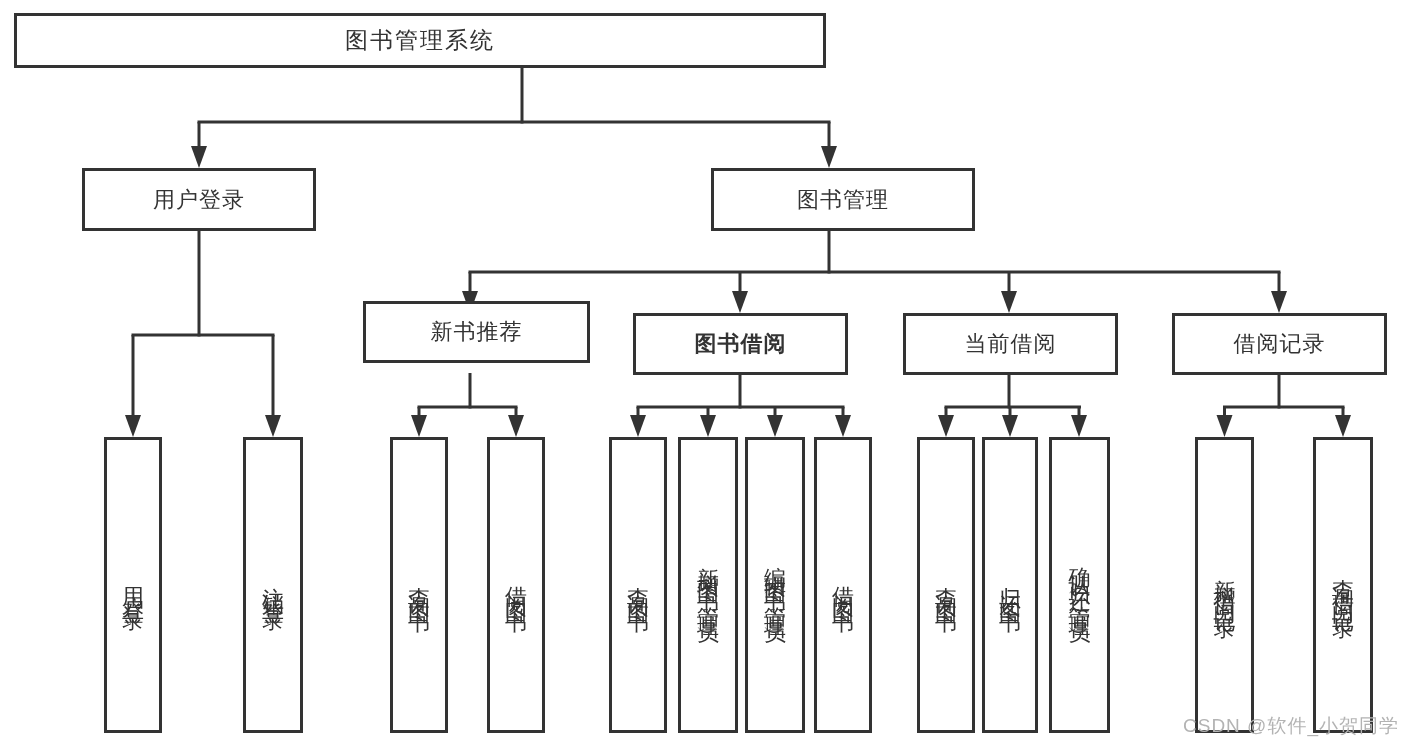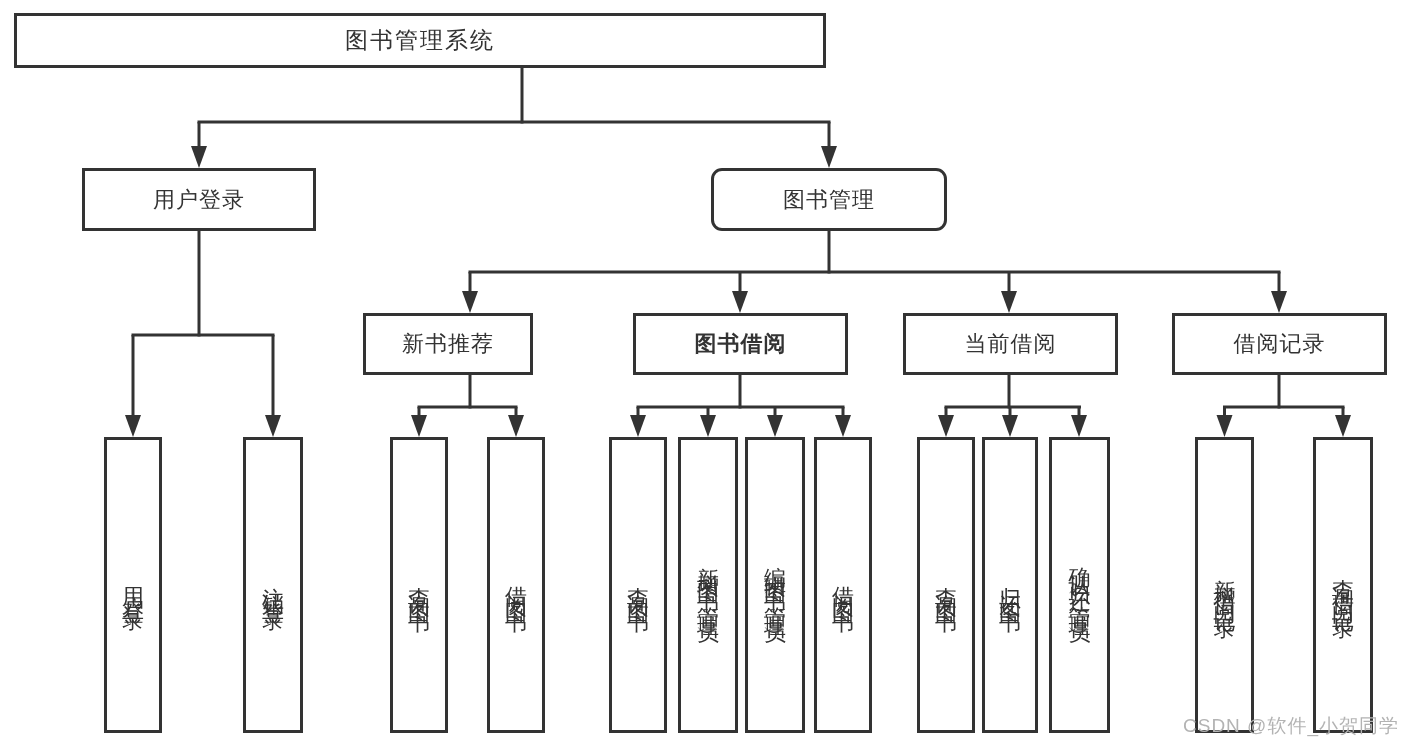--- a/index.html
+++ b/index.html
@@ -125,23 +125,23 @@
     <line x1="1223" y1="407" x2="1344.5" y2="407"></line>
     <line x1="1224.5" y1="407" x2="1224.5" y2="419"></line>
     <polygon points="1216.5,415 1232.5,415 1224.5,437"></polygon>
     <line x1="1343" y1="407" x2="1343" y2="419"></line>
     <polygon points="1335,415 1351,415 1343,437"></polygon>
   </svg>
 
   <div class="box h root" style="left:14px; top:13px; width:812px; height:55px;">图书管理系统</div>
 
   <div class="box h" style="left:82px; top:168px; width:234px; height:63px;">用户登录</div>
-  <div class="box h" style="left:711px; top:168px; width:236px; height:63px;border-radius:11px;">图书管理</div>
+  <div class="box h" style="left:711px; top:168px; width:264px; height:63px;">图书管理</div>
 
-  <div class="box h" style="left:363px; top:313px; width:170px; height:62px;">新书推荐</div>
+  <div class="box h" style="left:363px; top:301px; width:227px; height:62px;">新书推荐</div>
   <div class="box h" style="left:633px; top:313px; width:215px; height:62px;font-weight:bold;">图书借阅</div>
   <div class="box h" style="left:903px; top:313px; width:215px; height:62px;">当前借阅</div>
   <div class="box h" style="left:1172px; top:313px; width:215px; height:62px;">借阅记录</div>
 
   <div class="box v" style="left:104px; top:437px; width:58px; height:296px;">用户登录</div>
   <div class="box v" style="left:243px; top:437px; width:60px; height:296px;">注销登录</div>
 
   <div class="box v" style="left:390px; top:437px; width:58px; height:296px;">查询图书</div>
   <div class="box v" style="left:487px; top:437px; width:58px; height:296px;">借阅图书</div>
 

